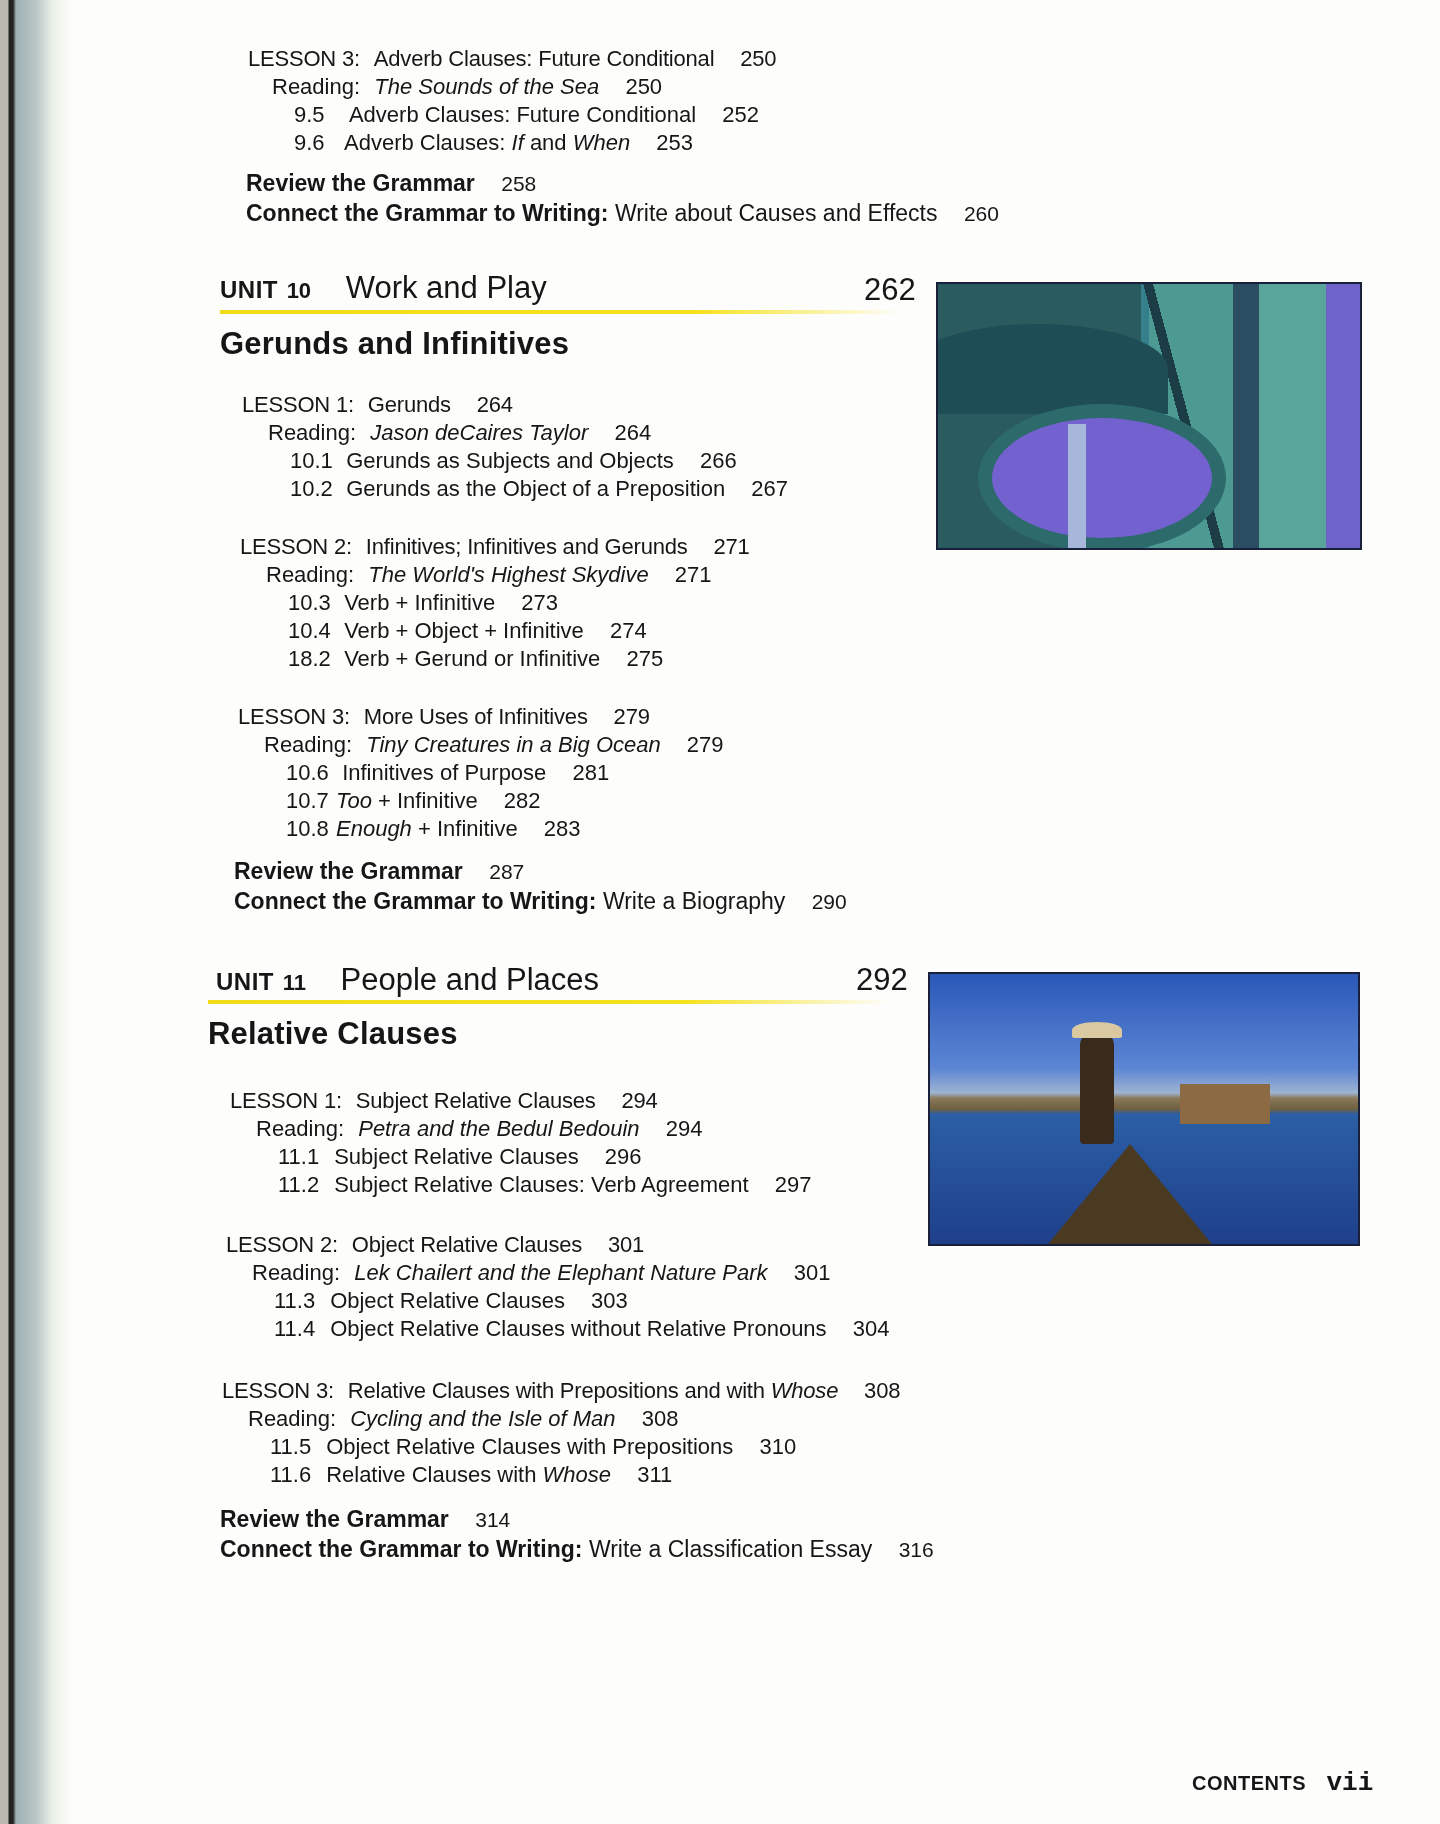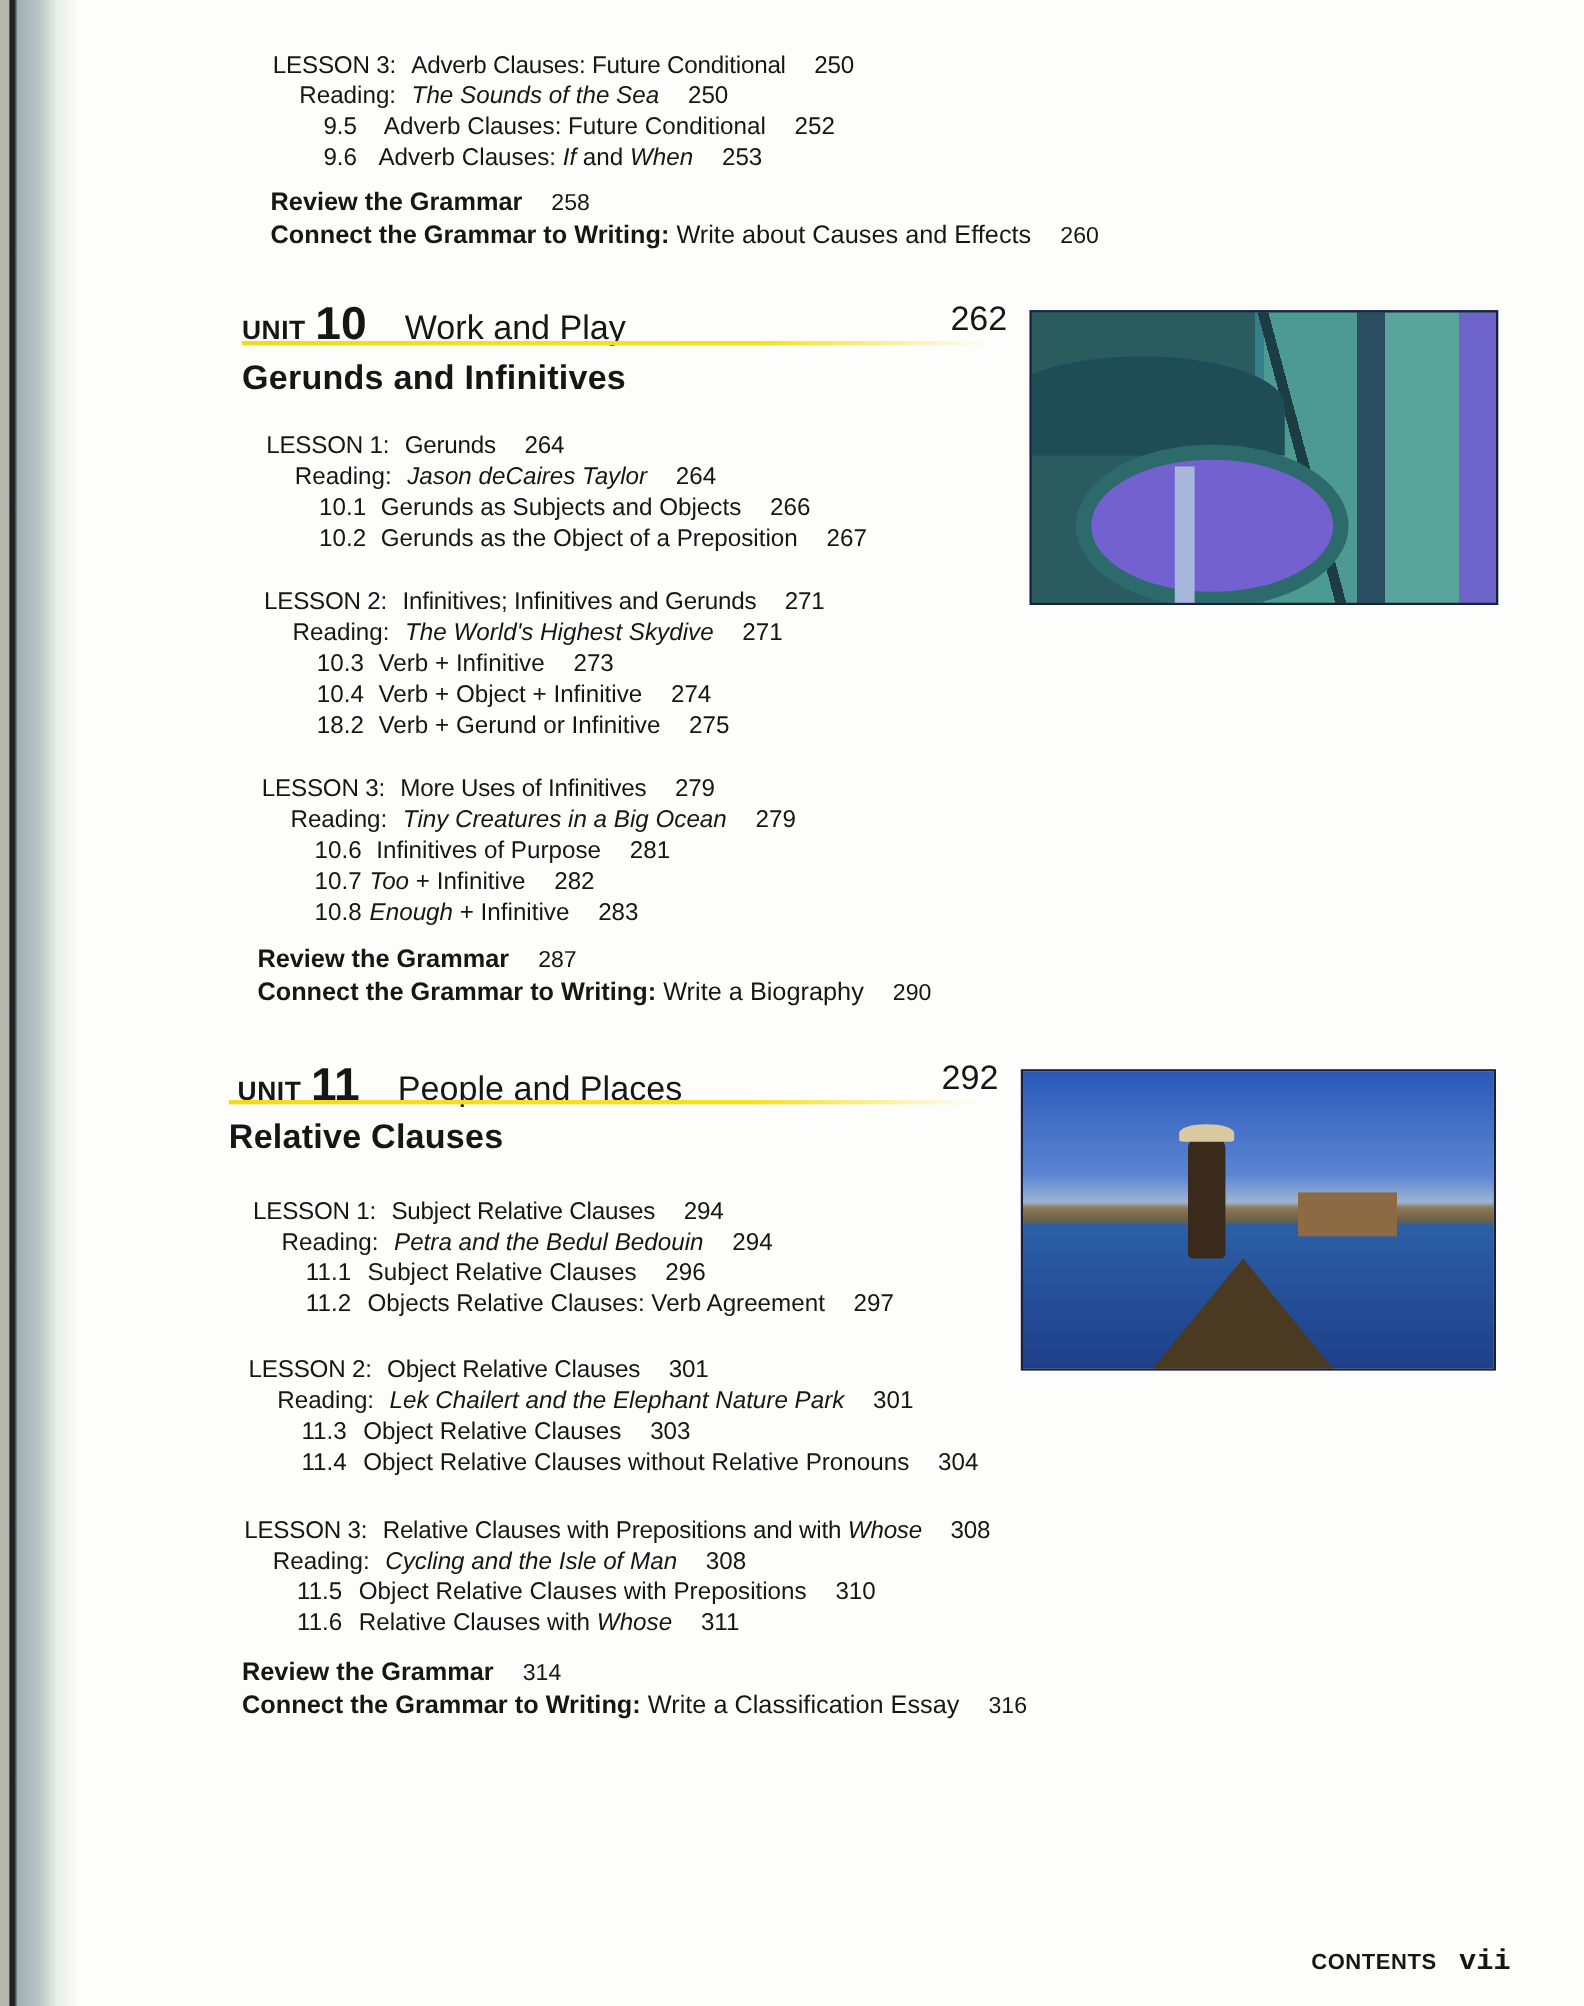--- a/index.html
+++ b/index.html
@@ -18,21 +18,21 @@
   .item { font-size:22px; }
   .it { font-style:italic; }
   .pg { margin-left:20px; }
   .num { display:inline-block; width:50px; }
   .review { font-size:23px; font-weight:bold; }
   .review .pg { font-weight:normal; font-size:21px; }
   .connect { font-size:23px; }
   .connect b { font-weight:bold; }
   .unit-head { font-size:31px; }
   .unit-label { font-weight:bold; font-size:24px; letter-spacing:0.5px; }
-  .unit-num { font-weight:bold; font-size:42px; margin-right:26px; }
+  .unit-num { font-weight:bold; font-size:22px; margin-right:26px; }
   .unit-page { font-size:31px; }
   .rule {
     position:absolute; height:4px;
     background:linear-gradient(to right, #f2dc1a 0%, #f5e21e 70%, rgba(250,238,80,0) 100%);
   }
   .subject { font-size:31px; font-weight:bold; letter-spacing:0.2px; }
   .photo { position:absolute; border:2px solid #1a1f3a; overflow:hidden; }
   .photo1 {
     left:936px; top:282px; width:422px; height:264px;
     background:
@@ -210,21 +210,21 @@
   <span class="it" style="margin-left:8px;">Petra and the Bedul Bedouin</span>
   <span class="pg">294</span>
 </div>
 <div class="abs item" style="left:278px; top:1144px;">
   <span class="num">11.1</span>
   <span>Subject Relative Clauses</span>
   <span class="pg">296</span>
 </div>
 <div class="abs item" style="left:278px; top:1172px;">
   <span class="num">11.2</span>
-  <span>Objects Relative Clauses: Verb Agreement</span>
+  <span>Subject Relative Clauses: Verb Agreement</span>
   <span class="pg">297</span>
 </div>
 
 <div class="abs lesson" style="left:226px; top:1232px;">
   <span>LESSON 2:</span>
   <span style="margin-left:8px;">Object Relative Clauses</span>
   <span class="pg">301</span>
 </div>
 <div class="abs reading" style="left:252px; top:1260px;">
   <span>Reading:</span>

